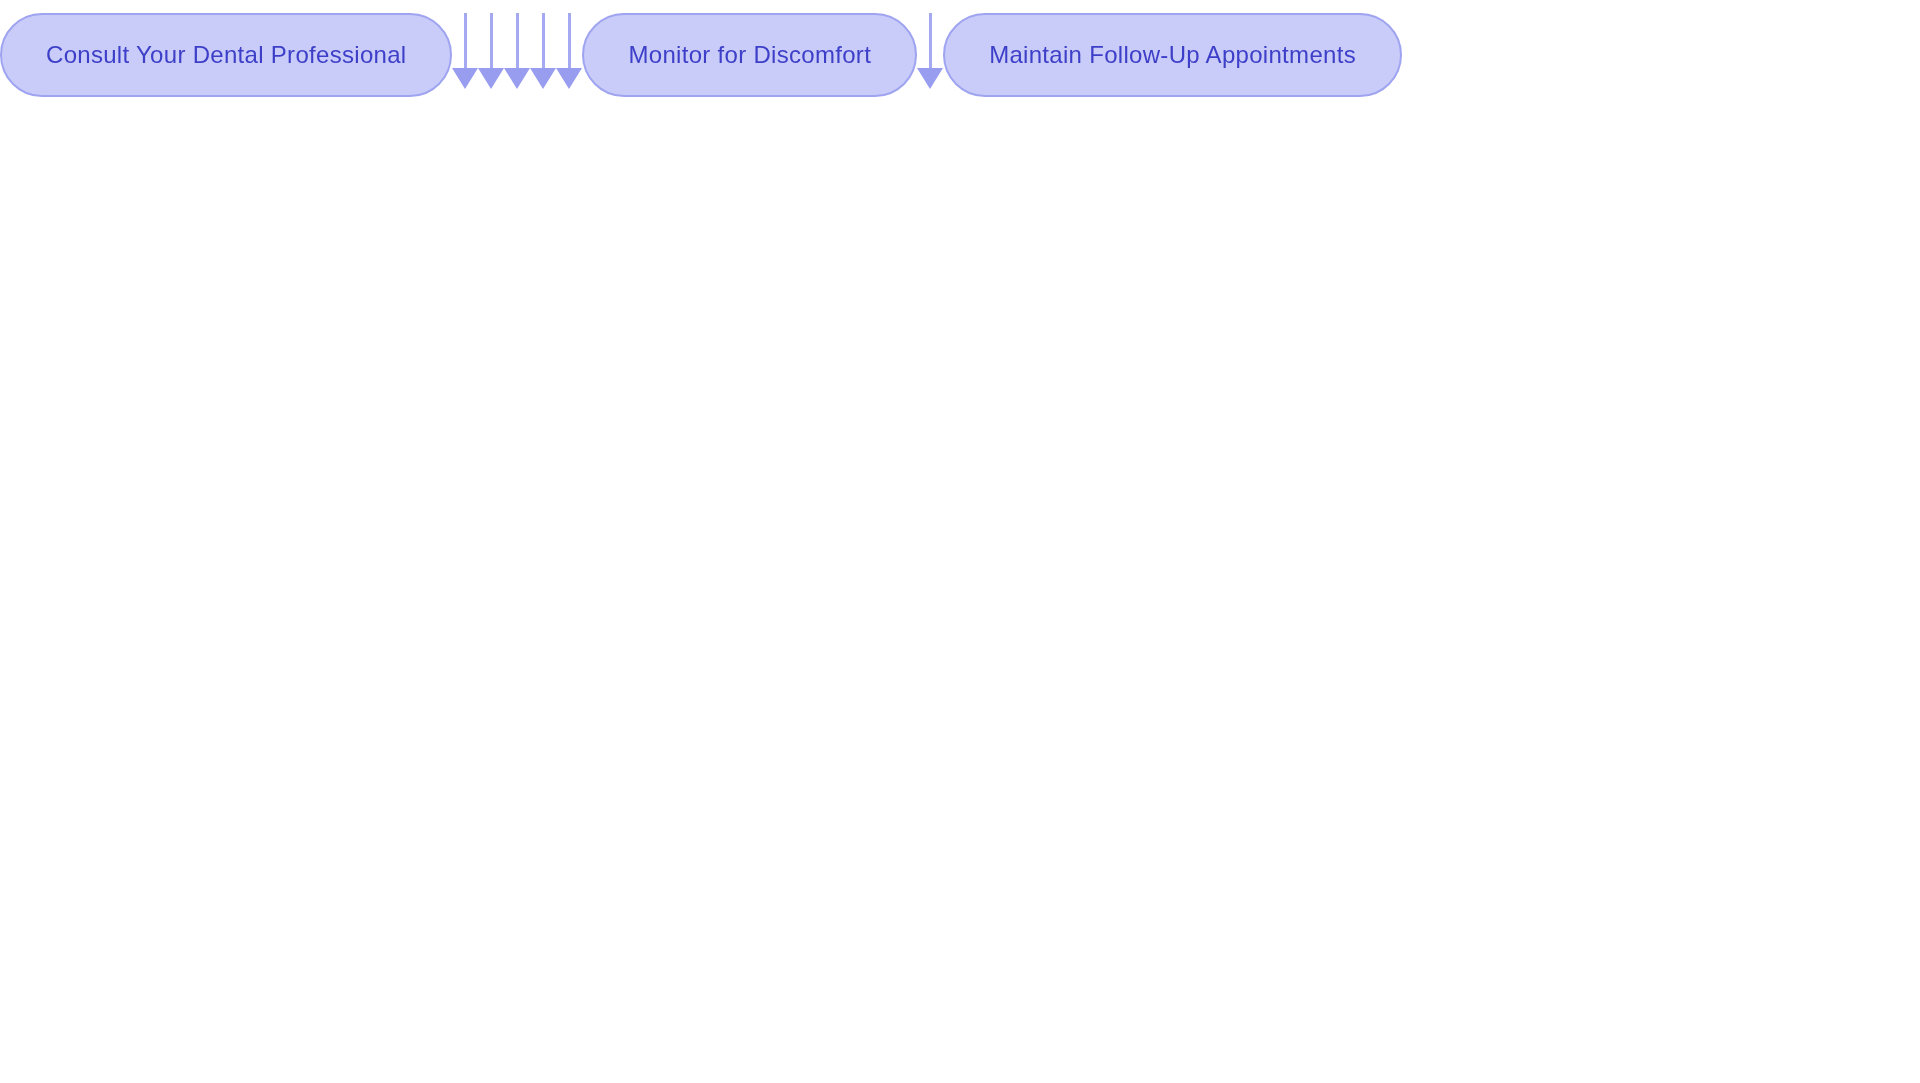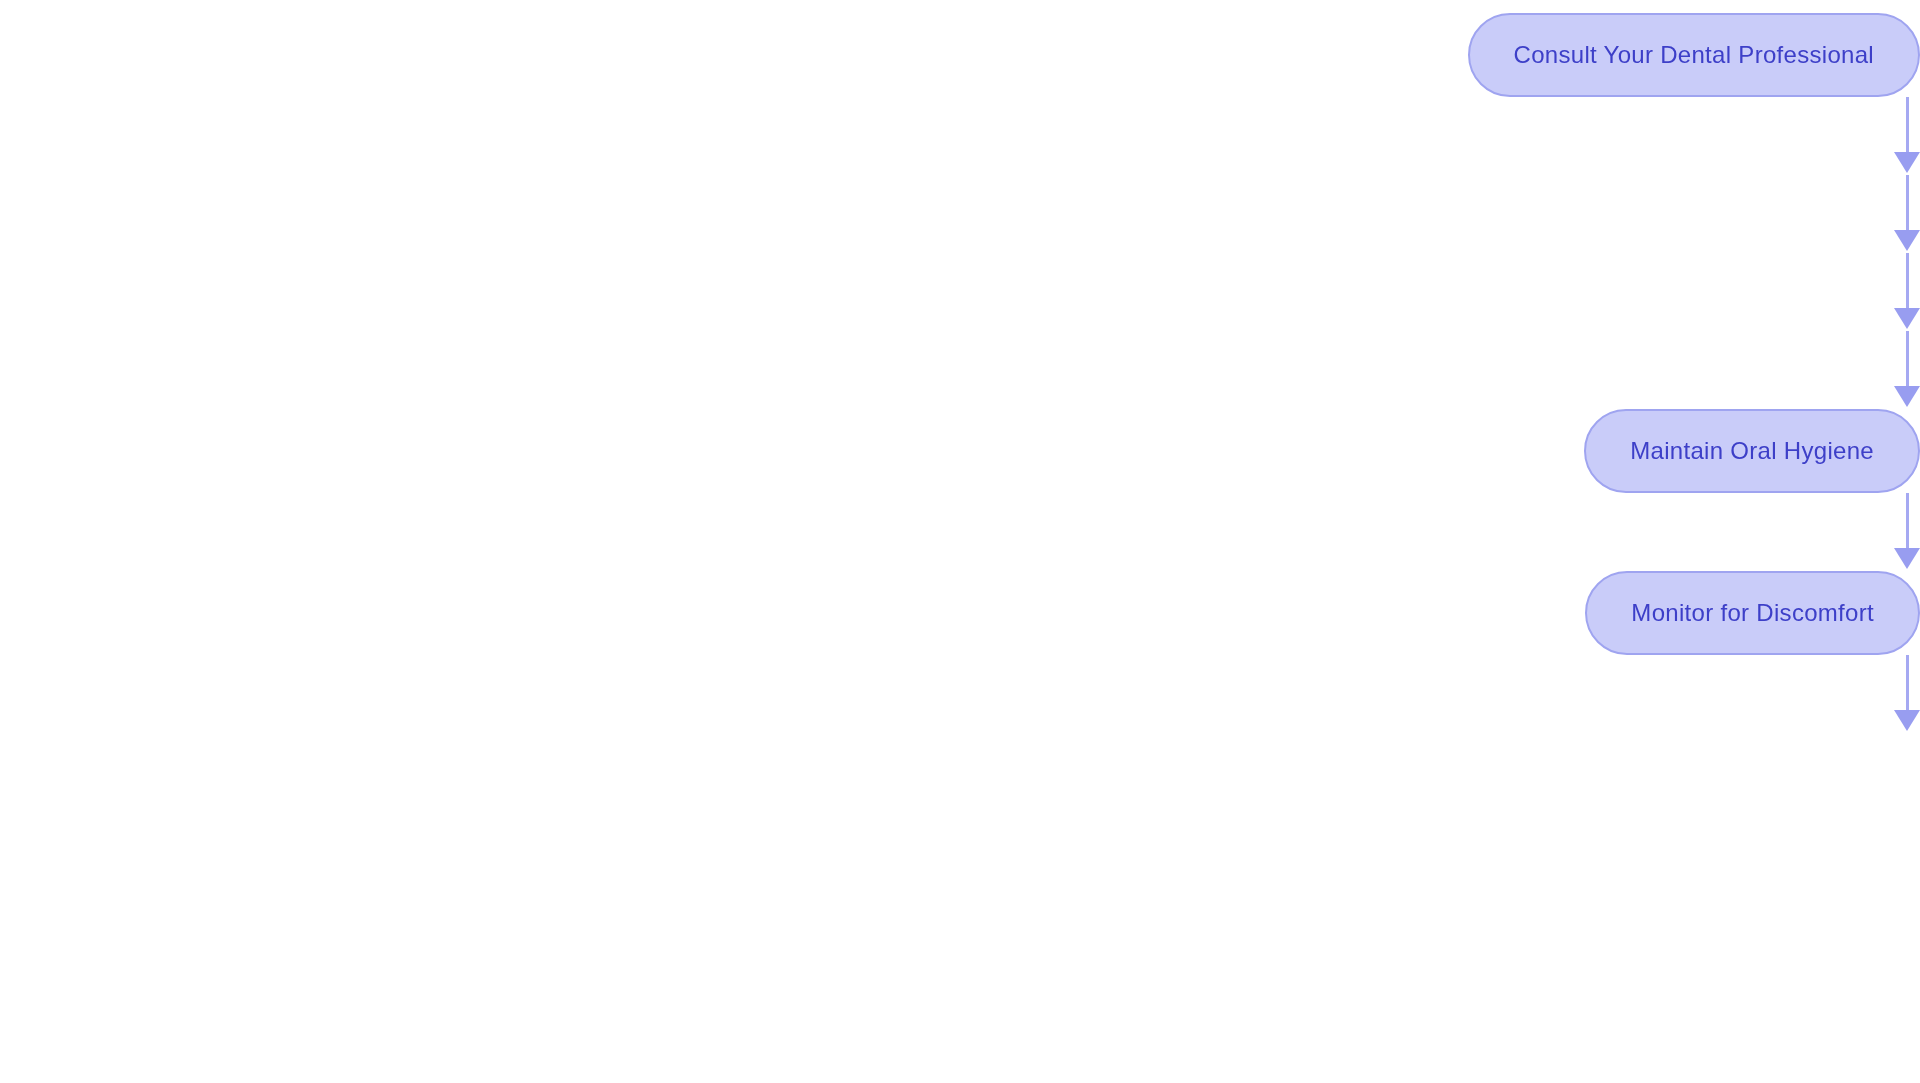--- a/index.html
+++ b/index.html
@@ -16,22 +16,21 @@
     height: 1083px;
     background: var(--page-bg);
     overflow: hidden;
     font-family: "Liberation Sans", sans-serif;
   }
   .flowchart {
     width: 1920px;
     height: 1083px;
     padding-top: 13px;
     display: flex;
-    flex-direction: column;
-    align-items: flex-end;
+    align-items: flex-start;
   }
   .flow-node {
     height: 84px;
     padding: 0 44px;
     display: flex;
     align-items: center;
     justify-content: center;
     white-space: nowrap;
     background: var(--node-fill);
     border: 2px solid var(--node-border);
@@ -85,32 +84,32 @@
     <div class="shaft"></div>
     <div class="head"></div>
   </div>
 
 
   <div class="flow-arrow">
     <div class="shaft"></div>
     <div class="head"></div>
   </div>
 
-  <div class="flow-node">
-    <span>Maintain Oral Hygiene</span>
-  </div>
 
   <div class="flow-arrow">
     <div class="shaft"></div>
     <div class="head"></div>
   </div>
 
   <div class="flow-node">
     <span>Monitor for Discomfort</span>
   </div>
 
   <div class="flow-arrow">
     <div class="shaft"></div>
     <div class="head"></div>
   </div>
 
+  <div class="flow-node">
+    <span>Maintain Follow-Up Appointments</span>
+  </div>
 
 </div>
 
 </body></html>

